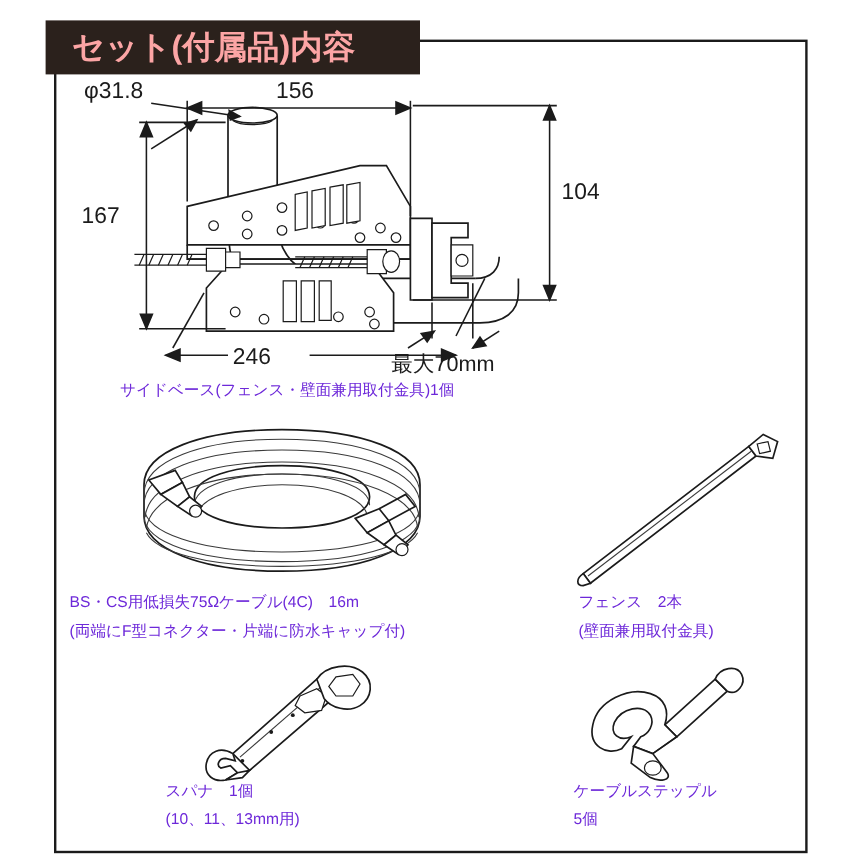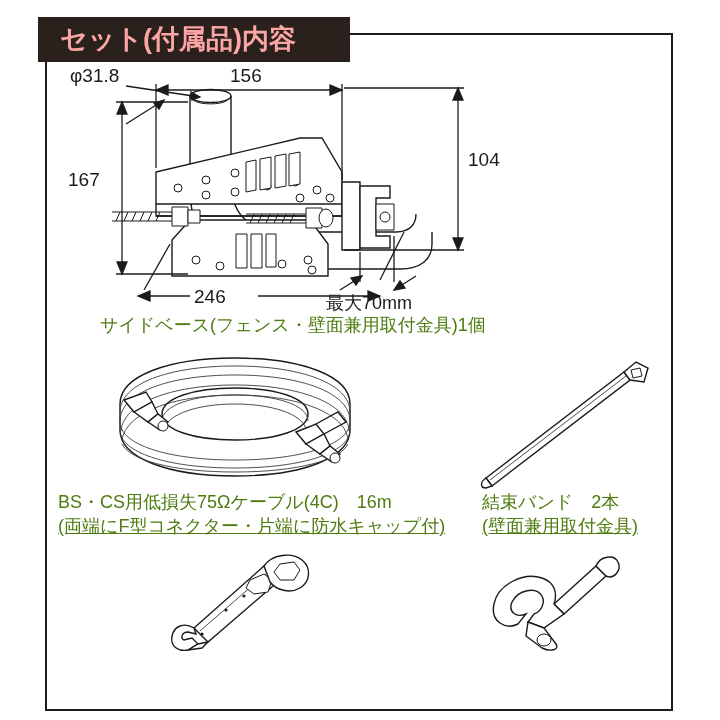--- a/index.html
+++ b/index.html
@@ -66,32 +66,32 @@
     width: 520px;
     height: 240px;
     z-index: 3;
     margin-top: 10px;
   }
 
   
   .caption {
     position: absolute;
     z-index: 4;
-    font-size: 18px;
+    font-size: 13px;
     line-height: 24px;
-    color: #4d7c0f;
+    color: #6d28d9;
     white-space: nowrap;
   }
   .cap-sidebase  { left: 100px; top: 313px; }
   .cap-cable     { left: 58px;  top: 490px; }
   .cap-band      { left: 482px; top: 490px; }
   .cap-spanner   { left: 138px; top: 647px; }
   .cap-staple    { left: 478px; top: 647px; }
 
-  .caption .line2 { display: block; text-decoration: underline; }
+  .caption .line2 { display: block; }
 
   
   .item-fig { position: absolute; z-index: 3; }
   .fig-cable   { left: 100px; top: 352px; width: 270px; height: 132px; }
   .fig-band    { left: 478px; top: 358px; width: 180px; height: 130px; }
   .fig-spanner { left: 168px; top: 552px; width: 145px; height: 100px; }
   .fig-staple  { left: 482px; top: 548px; width: 140px; height: 104px; }
 
   svg { display: block; overflow: visible; }
   .ln   { fill: none; stroke: #1b1b1b; stroke-width: 1.4; }
@@ -292,21 +292,21 @@
       <path class="ln-x" d="M12 122 L148 18"></path>
 
       <path class="sld" d="M8 120 C2 124 2 130 8 130 L14 128 Z"></path>
 
       <path class="sld" d="M146 14 L158 4 L170 10 L166 24 L152 22 Z"></path>
       <path class="ln-t" d="M153 12 L162 10 L164 18 L155 20 Z"></path>
     </svg>
   </div>
 
   <div class="caption cap-band">
-    <span>結束バンド　2本</span>
+    <span>フェンス　2本</span>
     <span class="line2">(壁面兼用取付金具)</span>
   </div>
 
   <div class="item-fig fig-spanner">
     <svg width="145" height="100" viewBox="0 0 145 100">
 
       <path class="sld" d="M26 76 L96 14 L112 28 L40 90 Z"></path>
       <path class="ln-x" d="M32 79 L100 20"></path>
 
       <path class="sld" d="M26 76 C16 70 6 74 4 84 C2 94 10 100 20 98 L30 92 L24 86 L16 88 C12 86 14 80 20 80 L28 82 Z"></path>
@@ -316,30 +316,38 @@
 
       <path class="sld" d="M96 14 C104 2 124 0 134 8 C144 16 142 30 132 36 C122 42 108 38 102 30 Z"></path>
       <path class="sld-t" d="M112 12 L126 10 L132 18 L126 28 L112 28 L106 20 Z"></path>
 
       <circle cx="58" cy="58" r="1.6" fill="#1b1b1b"></circle>
       <circle cx="76" cy="44" r="1.6" fill="#1b1b1b"></circle>
       <circle cx="34" cy="82" r="1.6" fill="#1b1b1b"></circle>
     </svg>
   </div>
 
+  <div class="caption cap-spanner">
+    <span>スパナ　1個</span>
+    <span class="line2">(10、11、13mm用)</span>
+  </div>
 
   <div class="item-fig fig-staple">
     <svg width="140" height="104" viewBox="0 0 140 104">
 
       <path class="sld" d="M72 56 L114 18 L124 28 L82 66 Z"></path>
 
       <path class="sld" d="M114 18 C118 8 132 6 136 14 C140 22 132 32 124 28 Z"></path>
 
       <path class="sld" d="M72 56 C76 44 72 34 60 30 C42 24 16 36 12 56 C8 74 24 82 36 76 L44 66 C34 70 26 64 30 54 C36 42 54 38 60 48 C64 56 58 64 52 66 L46 74 L62 80 L82 66 Z"></path>
 
       <path class="sld" d="M46 74 L62 80 L74 96 C78 102 68 104 60 100 L44 88 Z"></path>
       <ellipse class="sld-t" cx="62" cy="92" rx="7" ry="6"></ellipse>
       <path class="ln-t" d="M62 80 L82 66"></path>
     </svg>
   </div>
 
+  <div class="caption cap-staple">
+    <span>ケーブルステップル</span>
+    <span class="line2">5個</span>
+  </div>
 
 </div>
 
 </body></html>

